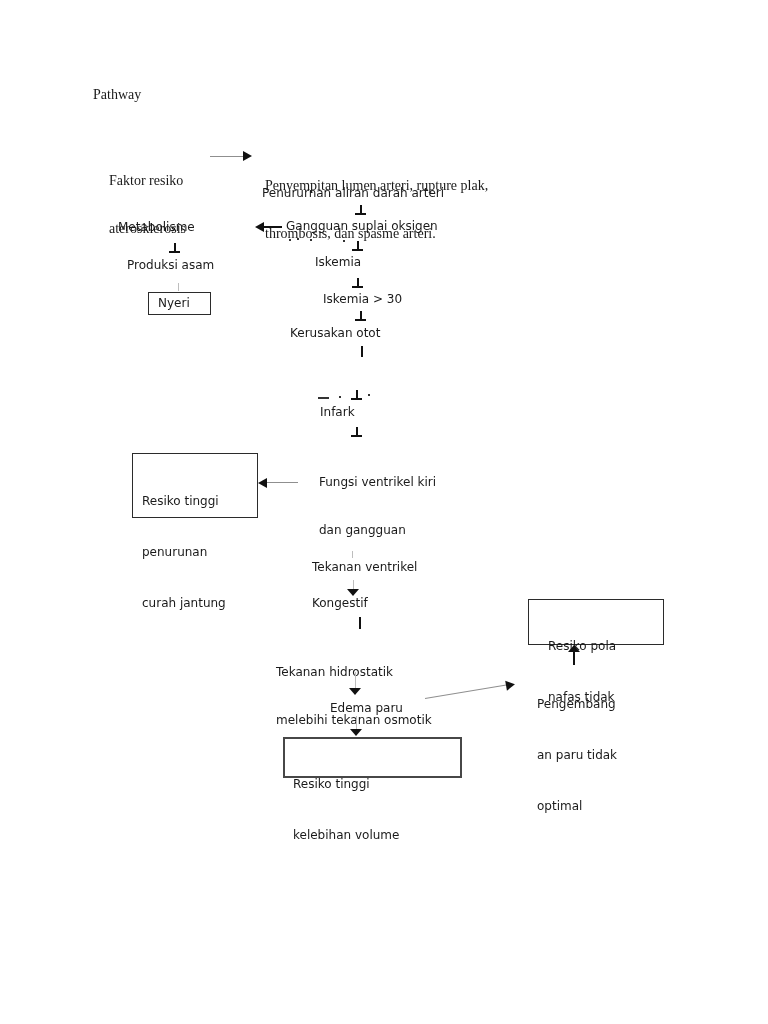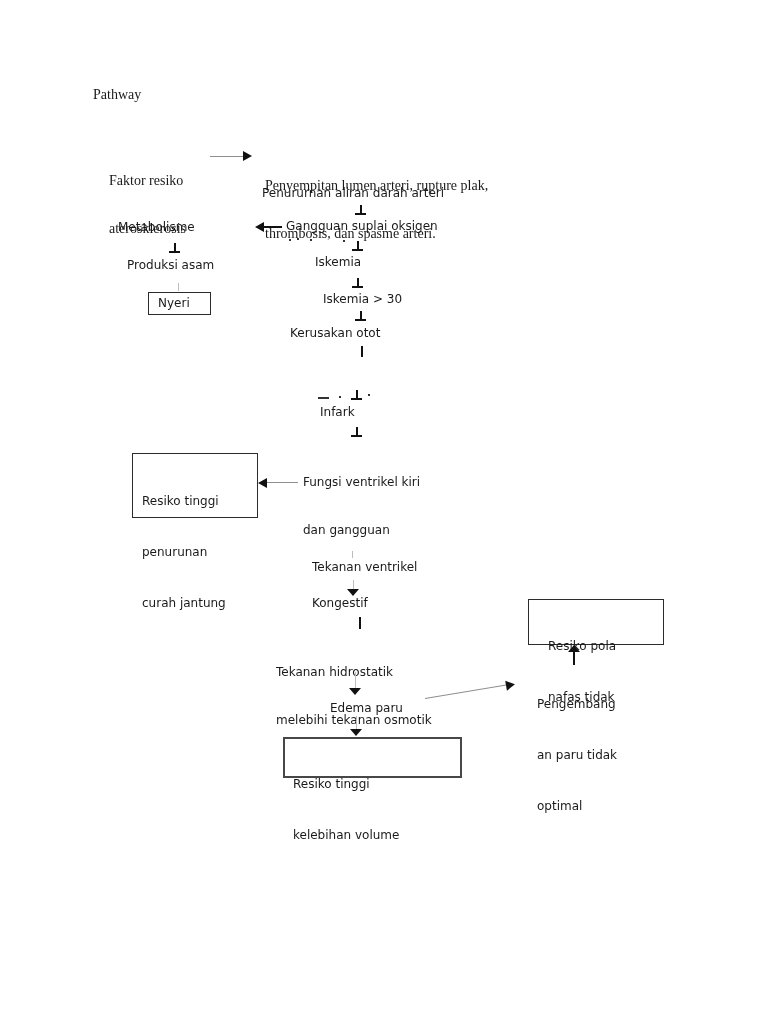--- a/index.html
+++ b/index.html
@@ -22,21 +22,21 @@
   .tack { position:absolute; width:11px; height:10px; }
   .tack::before { content:""; position:absolute; left:5px; top:0; width:1.5px; height:9px; background:#111; }
   .tack::after  { content:""; position:absolute; left:0; bottom:0; width:11px; height:2px; background:#111; }
   
   .tri-down  { position:absolute; width:0; height:0; border-left:6px solid transparent; border-right:6px solid transparent; border-top:7px solid #111; }
   .tri-up    { position:absolute; width:0; height:0; border-left:6px solid transparent; border-right:6px solid transparent; border-bottom:7px solid #111; }
   .tri-left  { position:absolute; width:0; height:0; border-top:5px solid transparent; border-bottom:5px solid transparent; border-right:9px solid #111; }
   .tri-right { position:absolute; width:0; height:0; border-top:5px solid transparent; border-bottom:5px solid transparent; border-left:9px solid #111; }
   .dot { position:absolute; width:2px; height:2px; background:#333; }
   .dash { position:absolute; height:2px; background:#333; }
-  .clip { overflow:hidden; }
+  .clip { overflow:hidden;margin-left:16px; }
 </style>
 </head>
 <body>
 
 <div class="page">
 
   <div class="t serif big" style="left:93px; top:87px;">Pathway</div>
 
   <div class="t serif" style="left:109px; top:141px;">
     <div>Faktor resiko</div>

